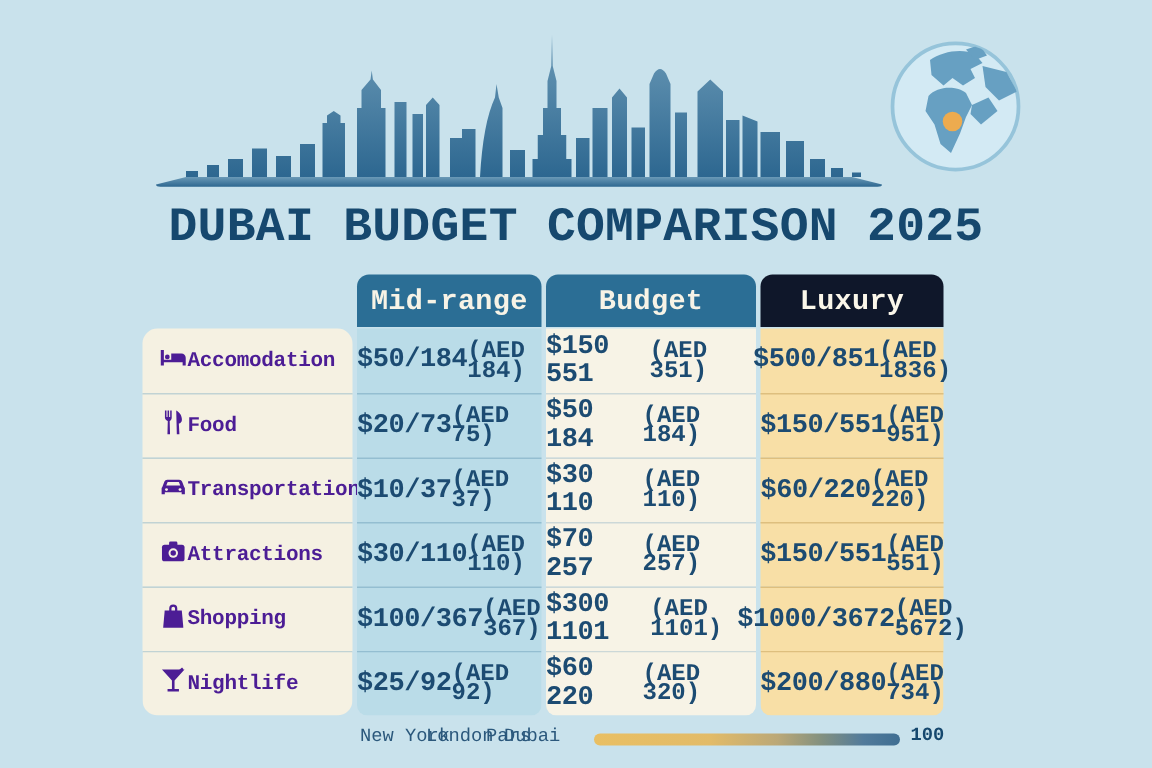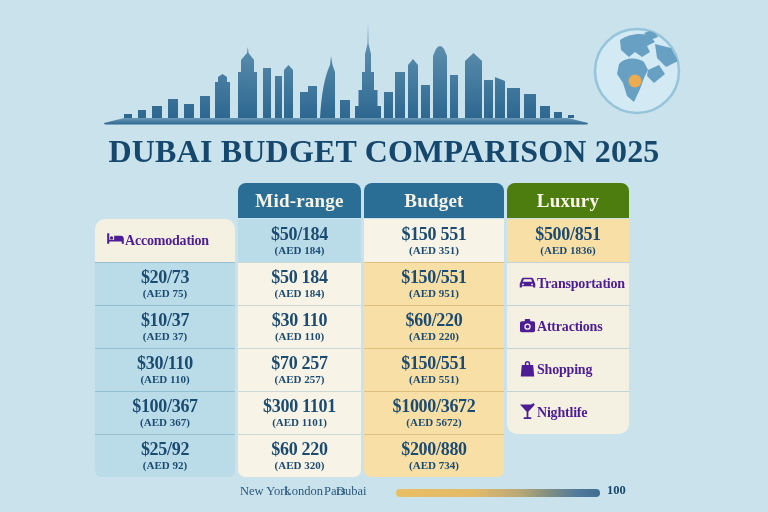--- a/index.html
+++ b/index.html
@@ -1,36 +1,36 @@
 <!DOCTYPE html>
 <html><head>
 <meta charset="utf-8">
 <style>
   html,body{margin:0;padding:0;background:#9fb9c6}
   .canvas{position:relative;width:768px;height:512px;background:#c9e2ec;overflow:hidden;
-          font-family:Liberation Serif, serif}
+          font-family:Liberation Mono, monospace}
   .skyline{position:absolute;left:100px;top:18px}
   .globe{position:absolute;left:592px;top:26px}
   .title{position:absolute;left:0;top:133px;width:768px;margin:0;text-align:center;
          font-size:32px;font-weight:bold;color:#16486e;letter-spacing:.2px}
   .grid{position:absolute;left:95px;top:183px;display:grid;
         grid-template-columns:140px 123px 140px 122px;column-gap:3px;
         grid-template-rows:36px repeat(6,43px)}
   .hdr{height:35px;display:flex;align-items:center;justify-content:center;
        font-size:19px;font-weight:bold;color:#f7f3e6;border-radius:8px 8px 0 0;letter-spacing:.2px}
   .hdr.blue{background:#2b6e95}
-  .hdr.gold{background:#4d7c0f;color:#fbf7ea}
+  .hdr.gold{background:#0f172a;color:#fbf7ea}
   .cell{box-sizing:border-box;height:43px}
   .c-label{background:#f5f1e2;display:flex;align-items:center;padding-left:11px;gap:0;
            border-top:1px solid rgba(150,185,200,.55);color:#4c1d95}
   .c-label svg{width:19px;height:19px;flex:none}
   .c-label .lbl{font-size:14px;font-weight:bold;letter-spacing:-.2px}
-  .c-val{display:flex;flex-direction:column;align-items:center;justify-content:center;color:#1c4b72}
+  .c-val{display:flex;flex-direction:row;align-items:center;justify-content:center;color:#1c4b72}
   .c-val .main{font-size:18px;font-weight:bold;line-height:19px;letter-spacing:-.3px}
-  .c-val .aed{font-size:11px;font-weight:bold;line-height:13px}
+  .c-val .aed{font-size:16px;font-weight:bold;line-height:13px}
   .col1{background:#badce8;border-top:1px solid rgba(110,160,185,.5)}
   .col2{background:#f7f3e6;border-top:1px solid rgba(150,185,200,.45)}
   .col3{background:#f8dfa6;border-top:1px solid rgba(205,170,100,.6)}
   .row-first{border-top:none !important}
   .c-label.row-first{border-radius:10px 10px 0 0}
   .c-label.row-last{border-radius:0 0 10px 10px}
   .c-val.row-last{border-radius:0 0 7px 7px}
   .legend-label{position:absolute;left:130px;top:483px;font-size:13.5px;font-weight:bold;
                 letter-spacing:.6px;color:#16486e}
   .city{position:absolute;top:484px;font-size:12.5px;color:#2b587c}
@@ -110,20 +110,27 @@
         <div class="aed">(AED 184)</div>
       </div>
       <div class="cell c-val col2 row-first">
         <div class="main">$150 551</div>
         <div class="aed">(AED 351)</div>
       </div>
       <div class="cell c-val col3 row-first">
         <div class="main">$500/851</div>
         <div class="aed">(AED 1836)</div>
       </div>
+      <div class="cell c-label">
+        <span><svg viewBox="0 0 24 24" width="19" height="19">
+            <path fill="currentColor" d="M5 2h1.3v5.5h.9V2h1.3v5.5h.9V2h1.3v6.2c0 1.2-.7 2.2-1.7 2.7L9.3 22H7.1l.3-11.1C6.3 10.4 5 9.4 5 8.2V2z"></path>
+            <path fill="currentColor" d="M14.5 2c3 1.5 4.8 4.5 4.8 7.8 0 1.7-1.1 3-2.6 3.3l.5 8.9h-2.2L14.5 2z"></path>
+          </svg></span>
+        <span class="lbl">Food</span>
+      </div>
       <div class="cell c-val col1">
         <div class="main">$20/73</div>
         <div class="aed">(AED 75)</div>
       </div>
       <div class="cell c-val col2">
         <div class="main">$50 184</div>
         <div class="aed">(AED 184)</div>
       </div>
       <div class="cell c-val col3">
         <div class="main">$150/551</div>

